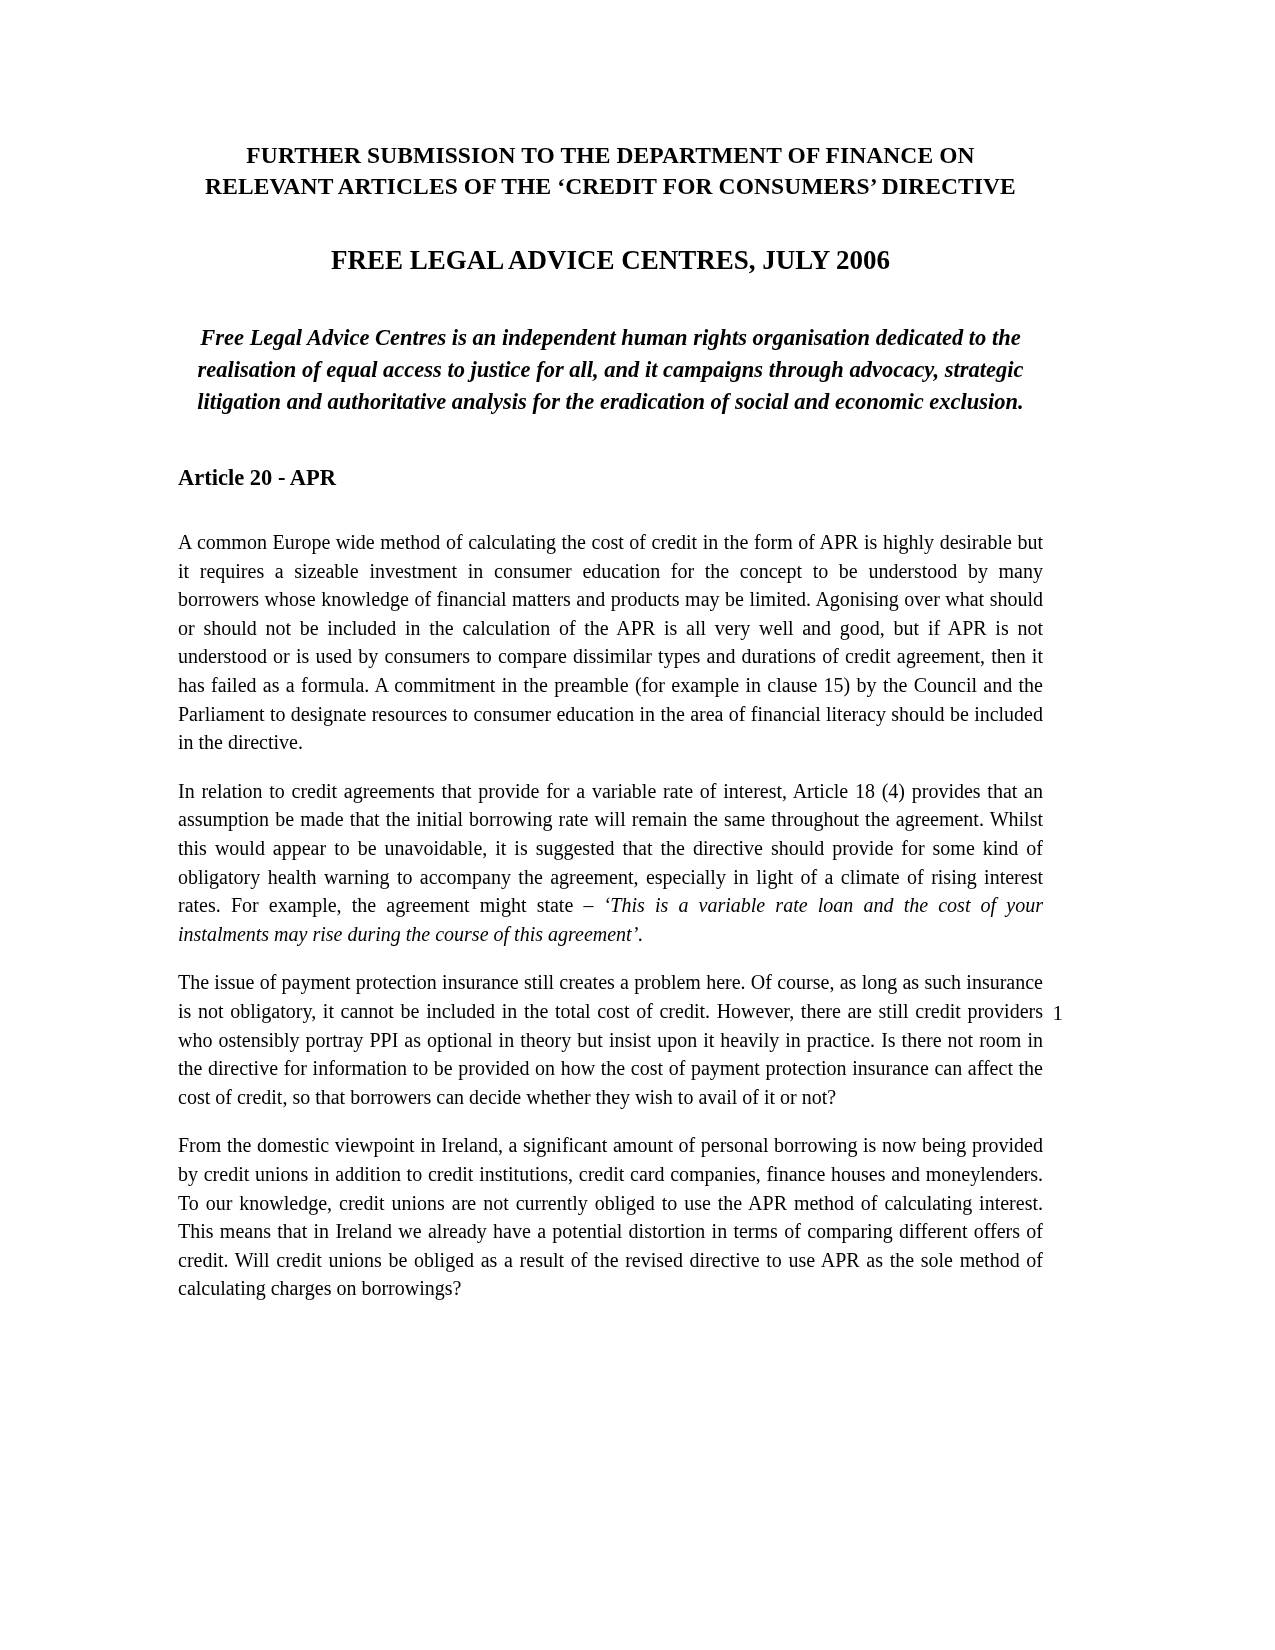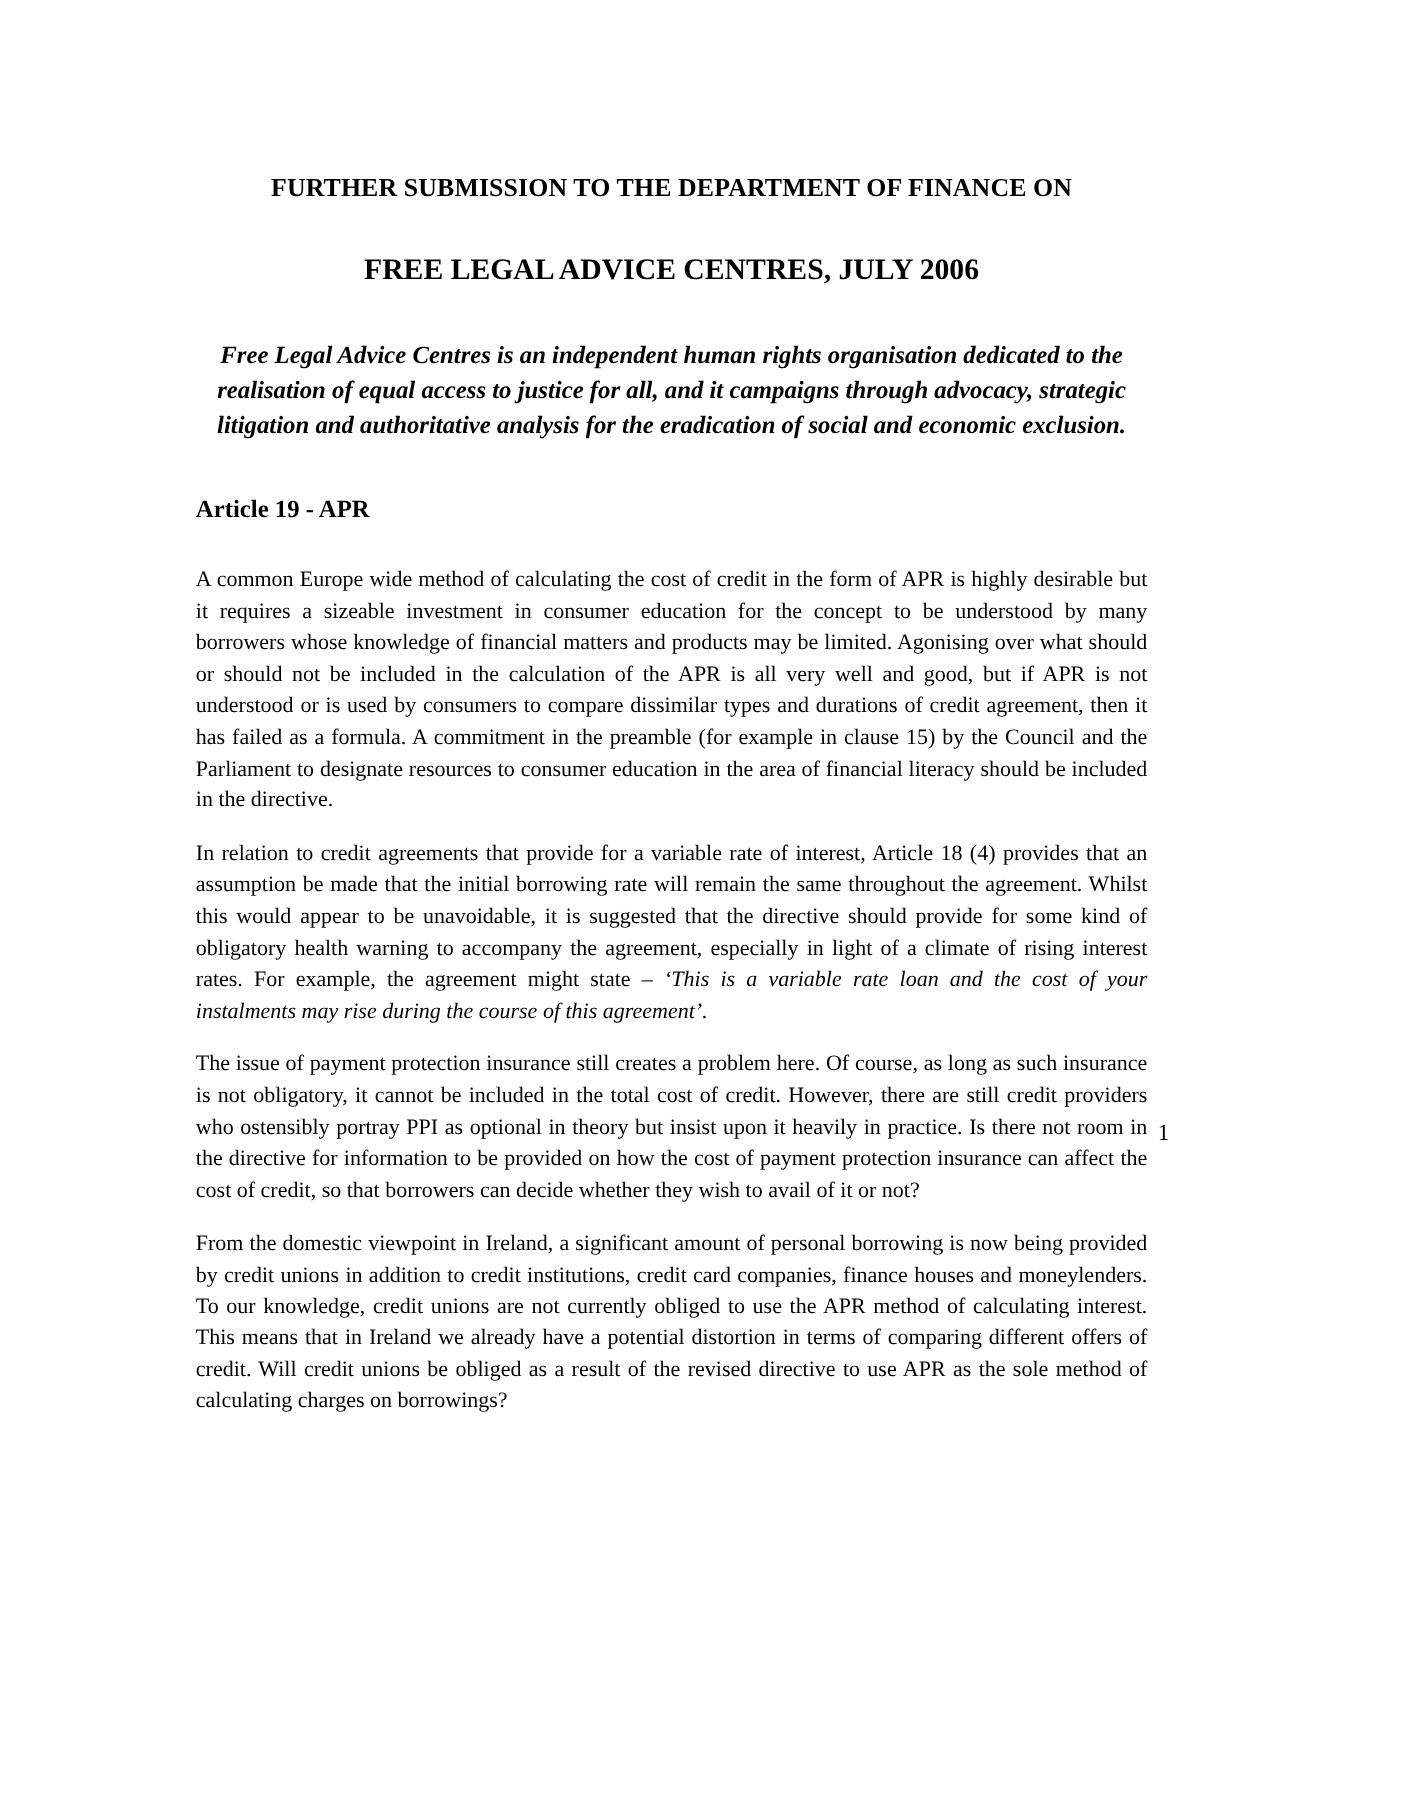--- a/index.html
+++ b/index.html
@@ -10,21 +10,21 @@
   body {
     width: 1275px;
     height: 1650px;
     font-family: "Liberation Serif", "DejaVu Serif", serif;
     color: #000000;
     position: relative;
     overflow: hidden;
   }
   .page {
     position: absolute;
-    left: 0; top: 16px;
+    left: 0; top: 0;
     width: 1275px;
     height: 1164px;
     box-sizing: border-box;
     padding: 140px 232px 0 178px;
   }
   .title-block {
     text-align: center;
   }
   .doc-title {
     font-size: 23.5px;
@@ -75,26 +75,27 @@
     line-height: 1;
   }
 </style>
 </head>
 <body>
 
 <div class="page">
 
   <div class="title-block">
     <div class="doc-title">FURTHER SUBMISSION TO THE DEPARTMENT OF FINANCE ON</div>
+    <div class="doc-title">RELEVANT ARTICLES OF THE ‘CREDIT FOR CONSUMERS’ DIRECTIVE</div>
     <div class="doc-subtitle">FREE LEGAL ADVICE CENTRES, JULY 2006</div>
   </div>
 
   <p class="mission">Free Legal Advice Centres is an independent human rights organisation dedicated to the realisation of equal access to justice for all, and it campaigns through advocacy, strategic litigation and authoritative analysis for the eradication of social and economic exclusion.</p>
 
-  <h2 class="section-heading">Article 19 - APR</h2>
+  <h2 class="section-heading">Article 20 - APR</h2>
 
   <p class="body-par first">A common Europe wide method of calculating the cost of credit in the form of APR is highly desirable but it requires a sizeable investment in consumer education for the concept to be understood by many borrowers whose knowledge of financial matters and products may be limited. Agonising over what should or should not be included in the calculation of the APR is all very well and good, but if APR is not understood or is used by consumers to compare dissimilar types and durations of credit agreement, then it has failed as a formula. A commitment in the preamble (for example in clause 15) by the Council and the Parliament to designate resources to consumer education in the area of financial literacy should be included in the directive.</p>
 
   <p class="body-par">
     <span>In relation to credit agreements that provide for a variable rate of interest, Article 18 (4) provides that an assumption be made that the initial borrowing rate will remain the same throughout the agreement. Whilst this would appear to be unavoidable, it is suggested that the directive should provide for some kind of obligatory health warning to accompany the agreement, especially in light of a climate of rising interest rates. For example, the agreement might state – </span><span class="quote-italic">‘This is a variable rate loan and the cost of your instalments may rise during the course of this agreement’.</span>
   </p>
 
   <p class="body-par">The issue of payment protection insurance still creates a problem here. Of course, as long as such insurance is not obligatory, it cannot be included in the total cost of credit. However, there are still credit providers who ostensibly portray PPI as optional in theory but insist upon it heavily in practice. Is there not room in the directive for information to be provided on how the cost of payment protection insurance can affect the cost of credit, so that borrowers can decide whether they wish to avail of it or not?</p>
 
   <p class="body-par">From the domestic viewpoint in Ireland, a significant amount of personal borrowing is now being provided by credit unions in addition to credit institutions, credit card companies, finance houses and moneylenders. To our knowledge, credit unions are not currently obliged to use the APR method of calculating interest. This means that in Ireland we already have a potential distortion in terms of comparing different offers of credit. Will credit unions be obliged as a result of the revised directive to use APR as the sole method of calculating charges on borrowings?</p>

